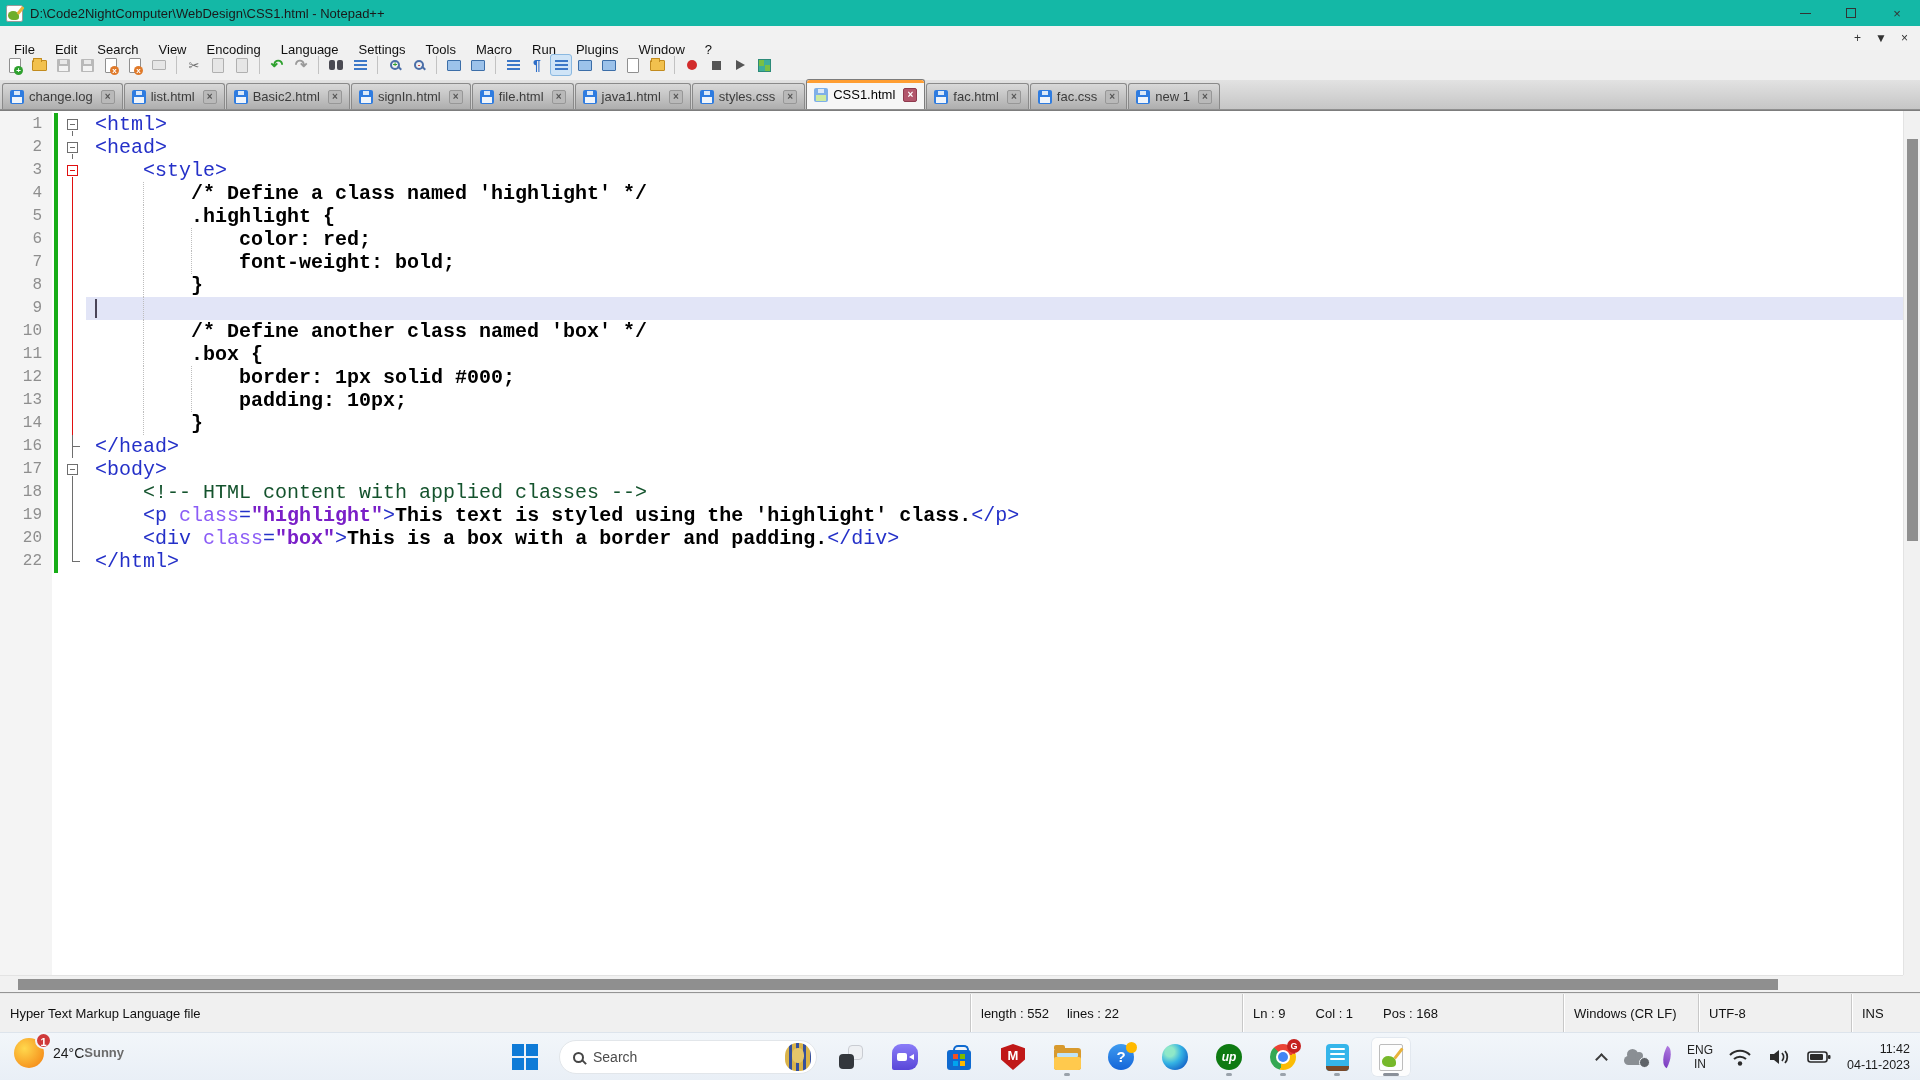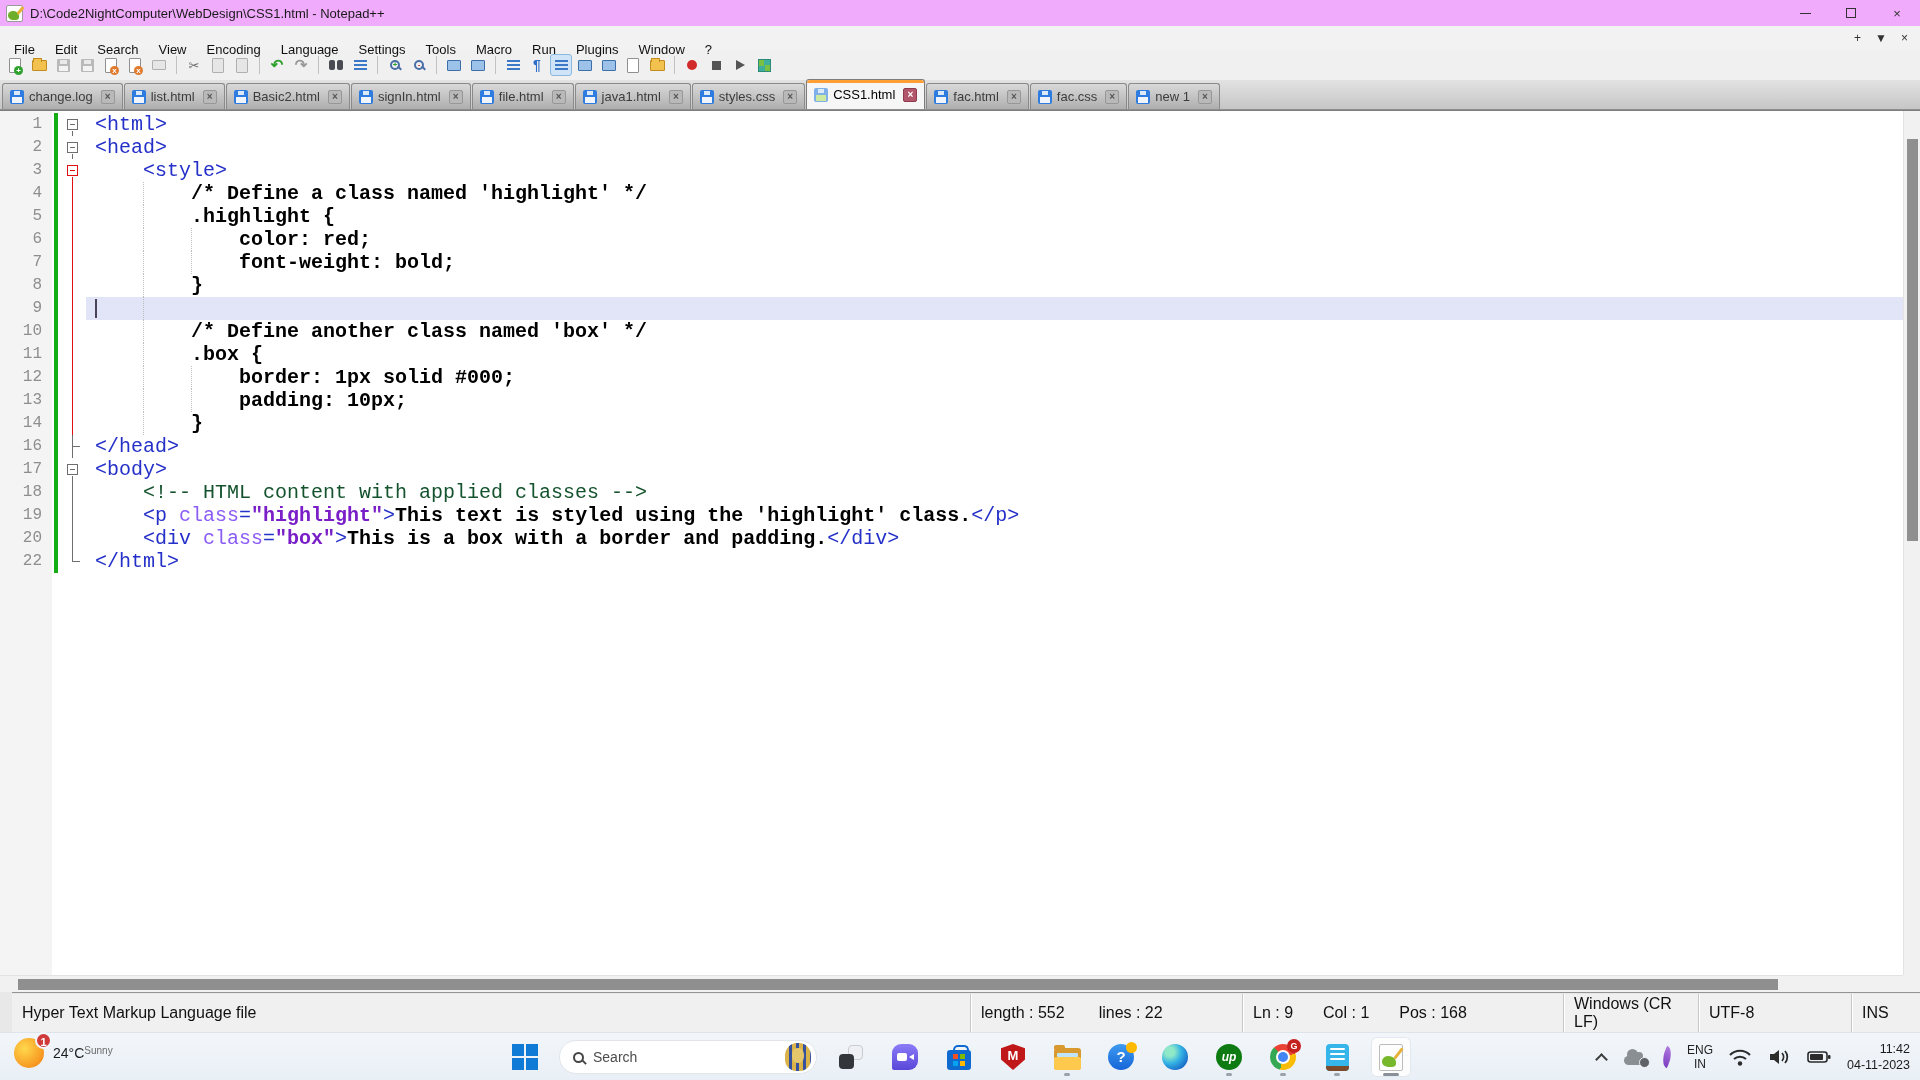--- a/index.html
+++ b/index.html
@@ -1,21 +1,21 @@
 <!DOCTYPE html>
 <html><head>
 <meta charset="utf-8">
 <style>
   * { margin:0; padding:0; box-sizing:border-box; }
   html,body { width:1920px; height:1080px; overflow:hidden; background:#fff;
     font-family:"Liberation Sans", sans-serif; }
   #app { position:relative; width:1920px; height:1080px; background:#e8e8e8; }
 
   
-  #titlebar { height:26px; background:#f0abfc; display:flex; align-items:center; padding-left:6px; }
+  #titlebar { height:26px; background:#14b8a6; display:flex; align-items:center; padding-left:6px; }
   #npp-app-icon { width:17px; height:17px; position:relative; margin-right:7px; }
   #npp-app-icon .pg { position:absolute; inset:0; background:#fdfdfd; border:1px solid #9a9a9a; border-radius:2px; }
   #npp-app-icon .gr { position:absolute; left:2px; bottom:2px; width:11px; height:9px; background:#6fae2b; border-radius:60% 70% 40% 60%; }
   #npp-app-icon .pn { position:absolute; right:1px; top:1px; width:3px; height:9px; background:#e8b23a; transform:rotate(40deg); border-radius:1px; }
   #title-text { font-size:13px; color:#1a1a1a; }
   #win-controls { margin-left:auto; display:flex; height:100%; }
   #win-controls .wc { width:46px; height:100%; display:flex; align-items:center; justify-content:center; font-size:13px; color:#333; }
   #win-controls .wc .box { width:10px; height:10px; border:1px solid #333; }
   #win-controls .wc .min { width:11px; border-top:1px solid #333; }
 
@@ -90,36 +90,36 @@
   .caret { position:absolute; left:9px; top:2px; width:2px; height:19px; background:#4a4458; }
   .s-t { color:#2430c8; } .s-a { color:#8b5cf6; } .s-v { color:#7a1fc8; font-weight:bold; }
   .s-c { color:#14532d; } .s-b { color:#000; font-weight:bold; }
   #vscroll { position:absolute; right:0; top:0; bottom:17px; width:17px; background:#f1f1f1; border-left:1px solid #e3e3e3; }
   #vthumb { position:absolute; left:3px; width:11px; top:28px; height:402px; background:#8f8f8f; }
   #hscroll { position:absolute; left:0; right:17px; bottom:0; height:17px; background:#f1f1f1; border-top:1px solid #e3e3e3; }
   #hthumb { position:absolute; top:3px; height:11px; left:18px; width:1760px; background:#8f8f8f; }
   #scroll-corner { position:absolute; right:0; bottom:0; width:17px; height:17px; background:#f1f1f1; }
 
   
-  #statusbar { position:absolute; left:0; right:0; bottom:48px; height:40px; background:#f0f0f0; border-top:2px groove #e8e8e8; display:flex; align-items:center; font-size:16px; color:#111;margin-left:12px; }
+  #statusbar { position:absolute; left:0; right:0; bottom:48px; height:40px; background:#f0f0f0; border-top:2px groove #e8e8e8; display:flex; align-items:center; font-size:13px; color:#111; }
   .sb-sec { height:100%; display:flex; align-items:center; padding-left:10px; border-left:1px solid #c8c8c8; box-shadow:inset 1px 0 #fff; }
   #sb-doctype { flex:1; border-left:none; box-shadow:none; }
-  #sb-size { width:272px; gap:34px; }
+  #sb-size { width:272px; gap:18px; }
   #sb-pos { width:321px; gap:30px; }
   #sb-eol { width:135px; }
   #sb-enc { width:153px; }
   #sb-ins { width:69px; }
 
   
   #taskbar { position:absolute; left:0; right:0; bottom:0; height:48px; background:linear-gradient(#f2f6fa,#e9eff6); border-top:1px solid #dde4ec; }
   #weather { position:absolute; left:14px; top:5px; display:flex; align-items:center; gap:9px; }
   #sun { width:30px; height:30px; border-radius:50%; background:radial-gradient(circle at 35% 35%, #ffd84d, #f6931e 75%); position:relative; }
   #wbadge { position:absolute; top:-6px; right:-8px; width:17px; height:17px; border-radius:50%; background:#cf3a3a; color:#fff; font-size:11px; font-weight:bold; text-align:center; line-height:17px; border:2px solid #f3f6fa; }
   #wtemp { font-size:14px; color:#1c1c1c; }
-  #wcond { font-size:10px; color:#6b6b6b; }
+  #wcond { font-size:13px; color:#6b6b6b;font-weight:bold; }
   #tb-center { position:absolute; left:505px; top:4px; display:flex; align-items:center; gap:14px; }
   .tslot { width:40px; height:40px; display:flex; align-items:center; justify-content:center; position:relative; border-radius:6px; }
   .tslot.open:after { content:""; position:absolute; bottom:1px; left:50%; transform:translateX(-50%); width:6px; height:3px; border-radius:2px; background:#9aa2ab; }
   .tslot.activeapp { background:#fdfdfd; box-shadow:inset 0 0 0 1px #e2e8ef; }
   .tslot.activeapp:after { content:""; position:absolute; bottom:1px; left:50%; transform:translateX(-50%); width:16px; height:3px; border-radius:2px; background:#8a9099; }
   #start-logo { width:26px; height:26px; display:grid; grid-template-columns:12px 12px; grid-template-rows:12px 12px; gap:2px; }
   #start-logo i { background:#0f7bd7; }
   #searchbox { width:258px; height:34px; background:#fff; border:1px solid #e2e6ea; border-radius:17px; display:flex; align-items:center; padding:0 5px 0 13px; gap:9px; }
   #mag { width:11px; height:11px; border:2px solid #454545; border-radius:50%; position:relative; flex:none; }
   #mag:after { content:""; position:absolute; width:6px; height:2px; background:#454545; transform:rotate(45deg); right:-5px; bottom:-2px; }

